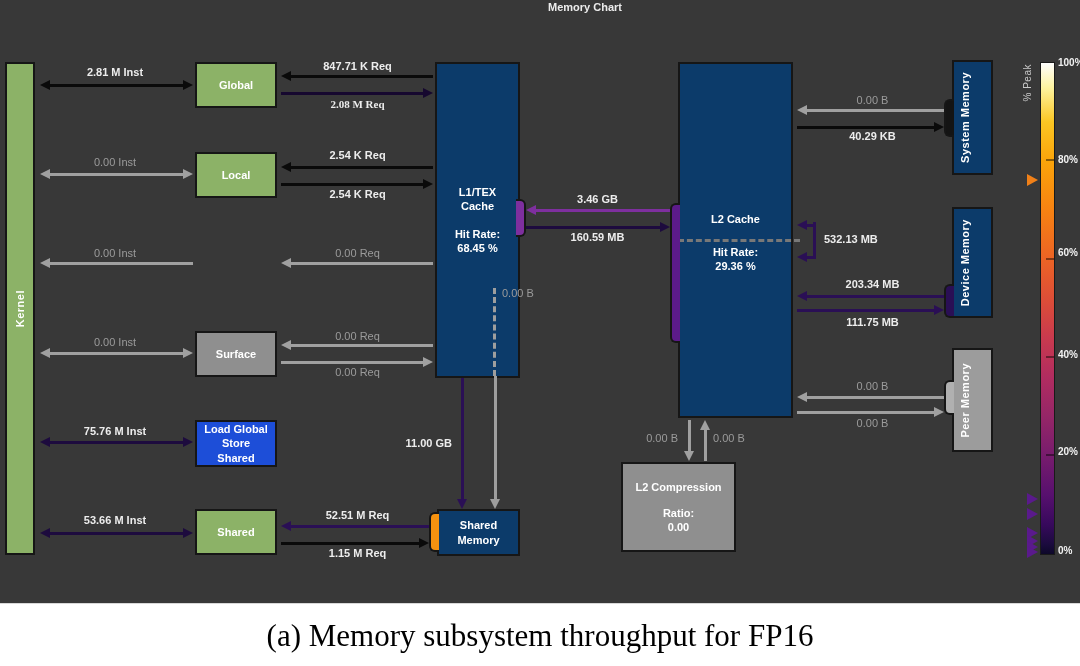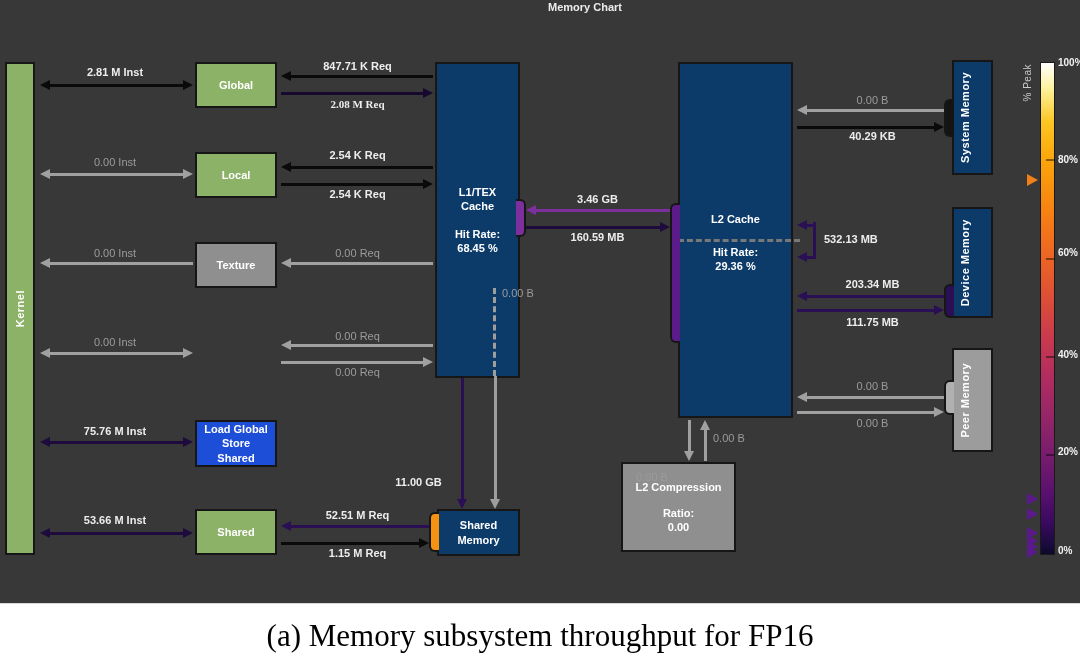--- a/index.html
+++ b/index.html
@@ -33,21 +33,21 @@
   .varrow.a-down .shaft{bottom:8px;}
   .varrow.a-up .shaft{top:8px;}
   .head-d{position:absolute;bottom:0;left:0;width:0;height:0;border-left:5px solid transparent;
           border-right:5px solid transparent;border-top:10px solid;}
   .head-u{position:absolute;top:0;left:0;width:0;height:0;border-left:5px solid transparent;
           border-right:5px solid transparent;border-bottom:10px solid;}
   
   .flabel{position:absolute;font-size:11px;font-weight:600;color:#ededed;text-align:center;
           white-space:nowrap;}
   .dim{color:#9b9b9b;font-weight:400;}
-  .t-r{margin-top:39px;} .t-l{text-align:left;}
+  .t-r{text-align:right;} .t-l{text-align:left;}
   
   .port{position:absolute;box-sizing:border-box;border:2px solid #161616;}
   .port-l{border-radius:6px 0 0 6px;border-right:none;}
   .port-r{border-radius:0 6px 6px 0;border-left:none;}
   
   .l2-label{position:absolute;top:148px;left:0;right:0;text-align:center;}
   .l2-dash{position:absolute;top:175px;left:-2px;right:-9px;border-top:3px dashed #787878;}
   .l2-hit{position:absolute;top:181px;left:0;right:0;text-align:center;}
   .dashline{position:absolute;width:0;border-left:3px dashed #9e9e9e;}
   
@@ -77,22 +77,22 @@
     <div class="node green" style="left:5px;top:62px;width:30px;height:493px;">
       <span class="vtext">Kernel</span>
     </div>
 
     <div class="node green" style="left:195px;top:62px;width:82px;height:46px;">
       <span>Global</span>
     </div>
     <div class="node green" style="left:195px;top:152px;width:82px;height:46px;">
       <span>Local</span>
     </div>
-    <div class="node gray" style="left:195px;top:242px;width:82px;height:46px;">
-      <span>Texture</span>
+    <div class="node gray" style="left:195px;top:331px;width:82px;height:46px;">
+      <span>Surface</span>
     </div>
     <div class="node teal" style="left:195px;top:420px;width:82px;height:47px;padding:0 6px;">
       <span>Load Global Store Shared</span>
     </div>
     <div class="node green" style="left:195px;top:509px;width:82px;height:46px;">
       <span>Shared</span>
     </div>
 
     <div class="node blue" style="left:435px;top:62px;width:85px;height:316px;flex-direction:column;gap:13px;">
       <div style="width:60px;">L1/TEX Cache</div>

